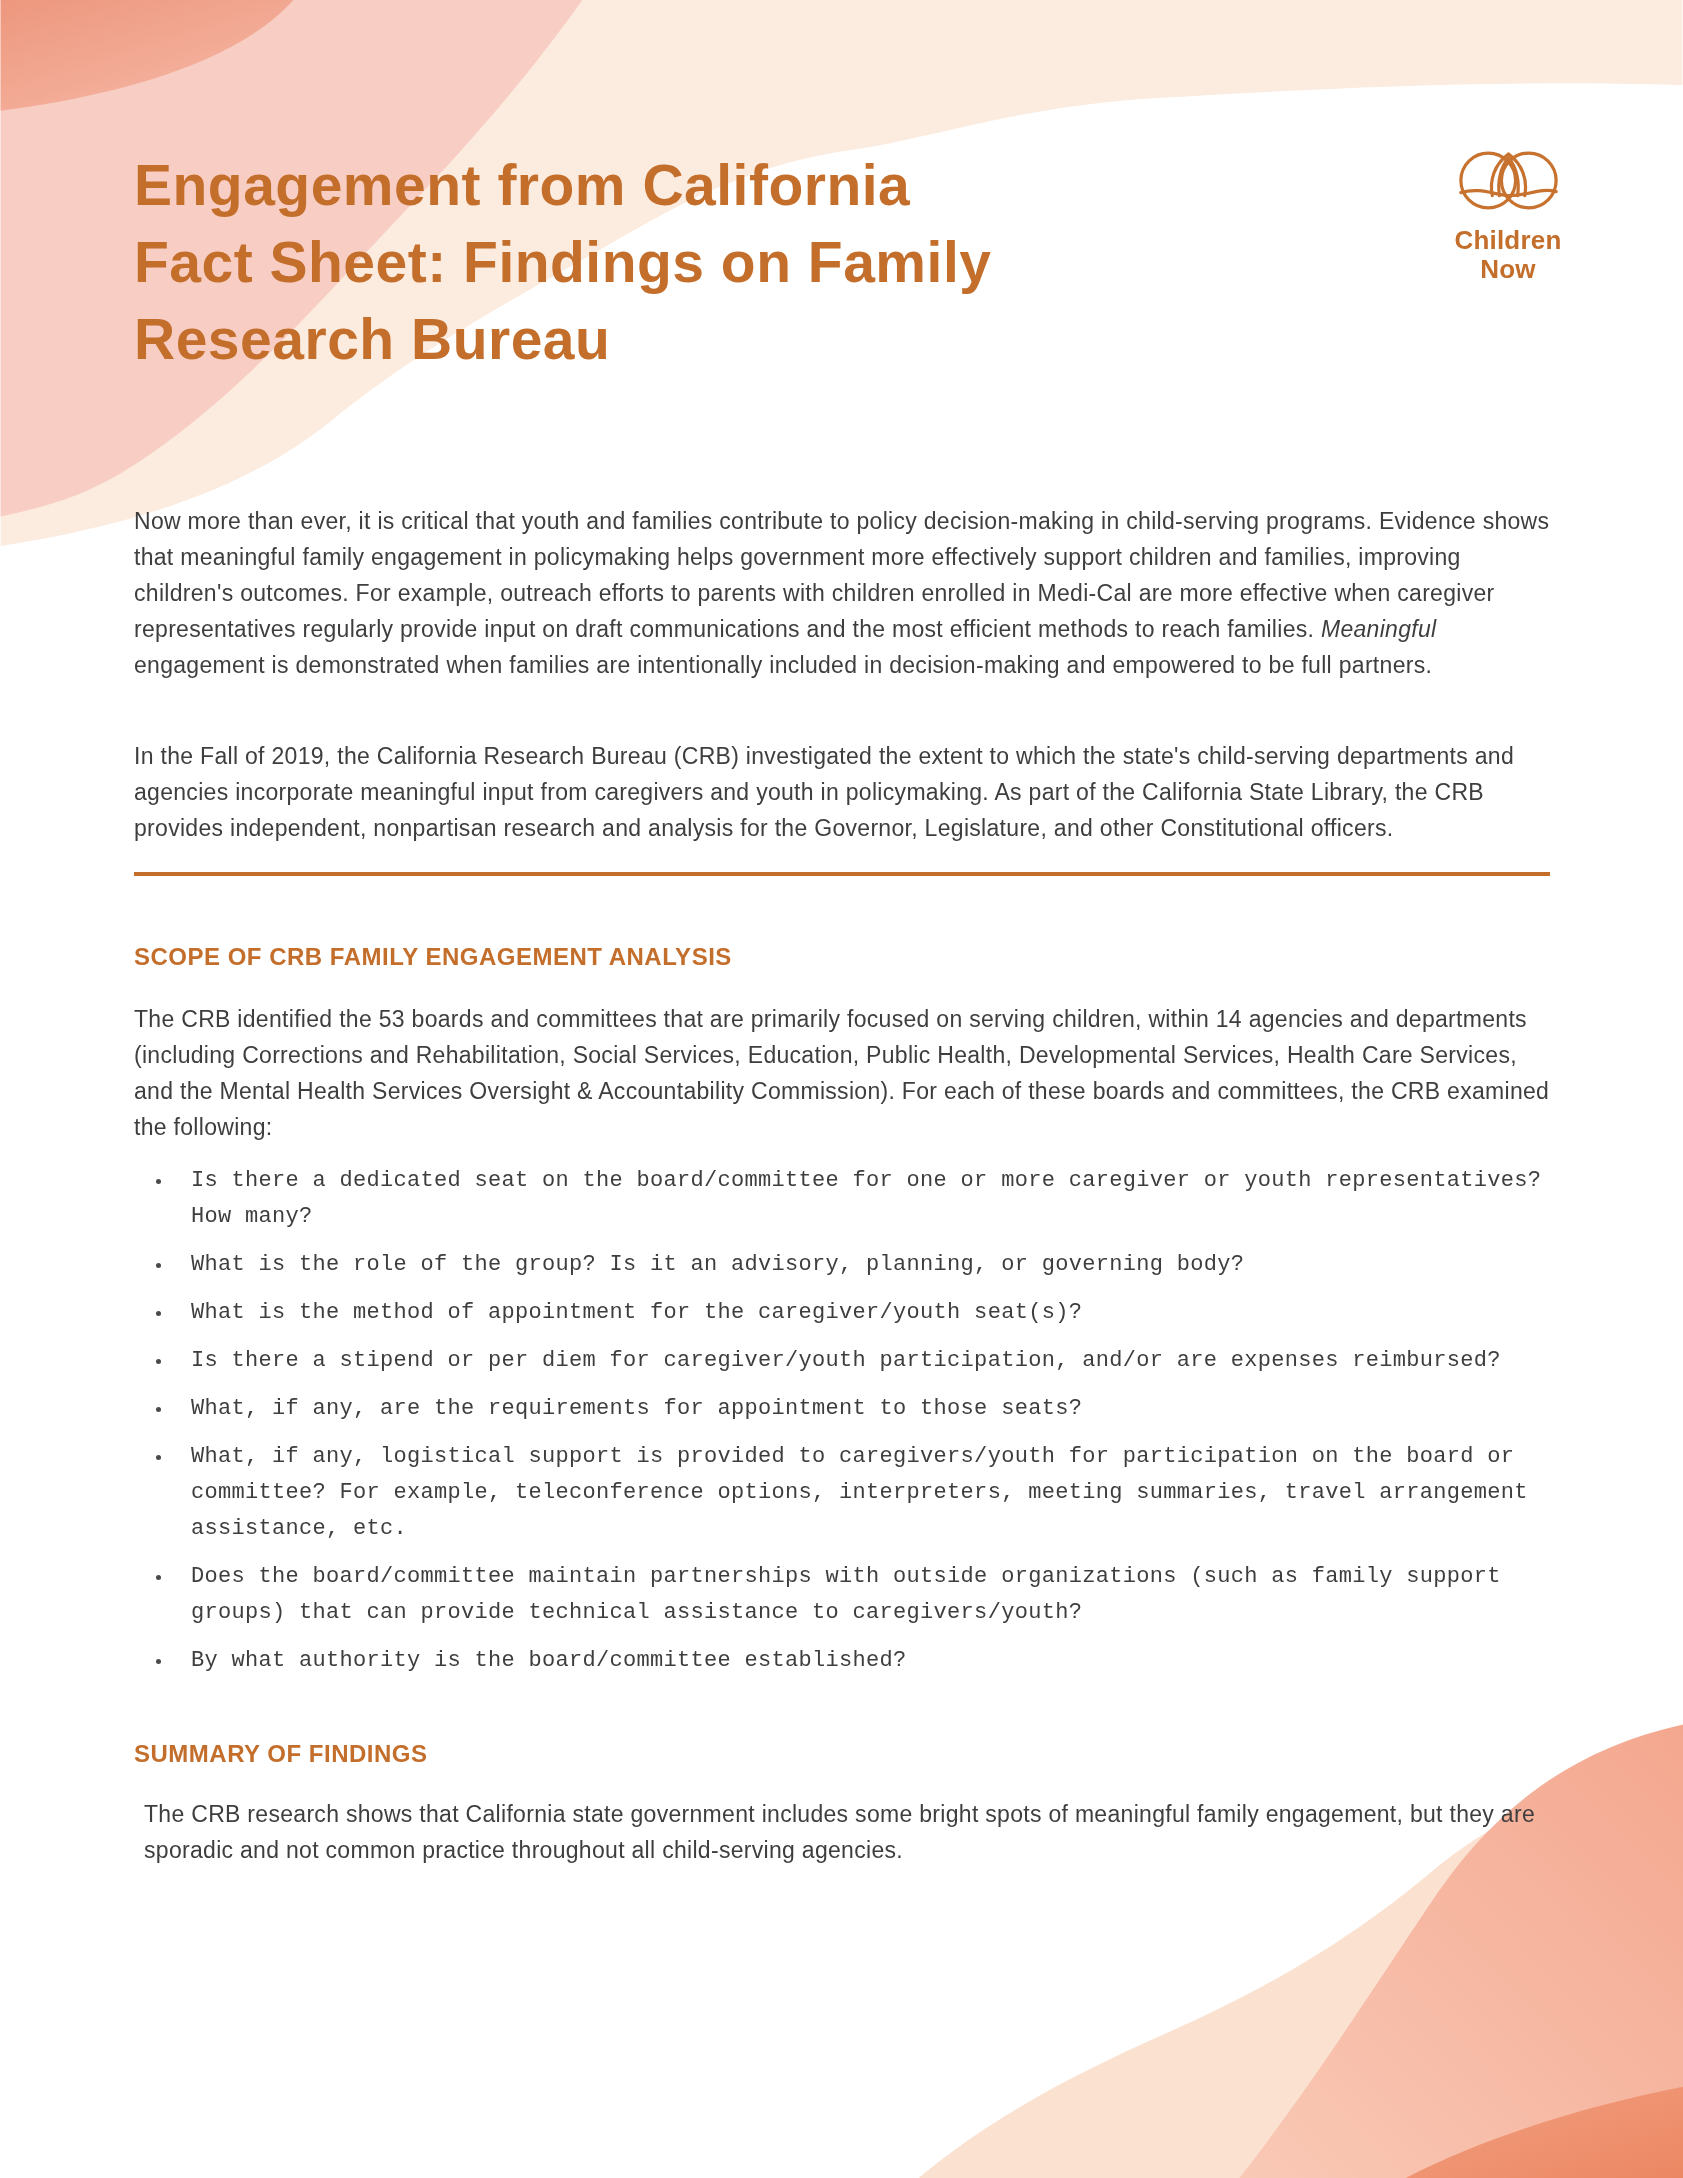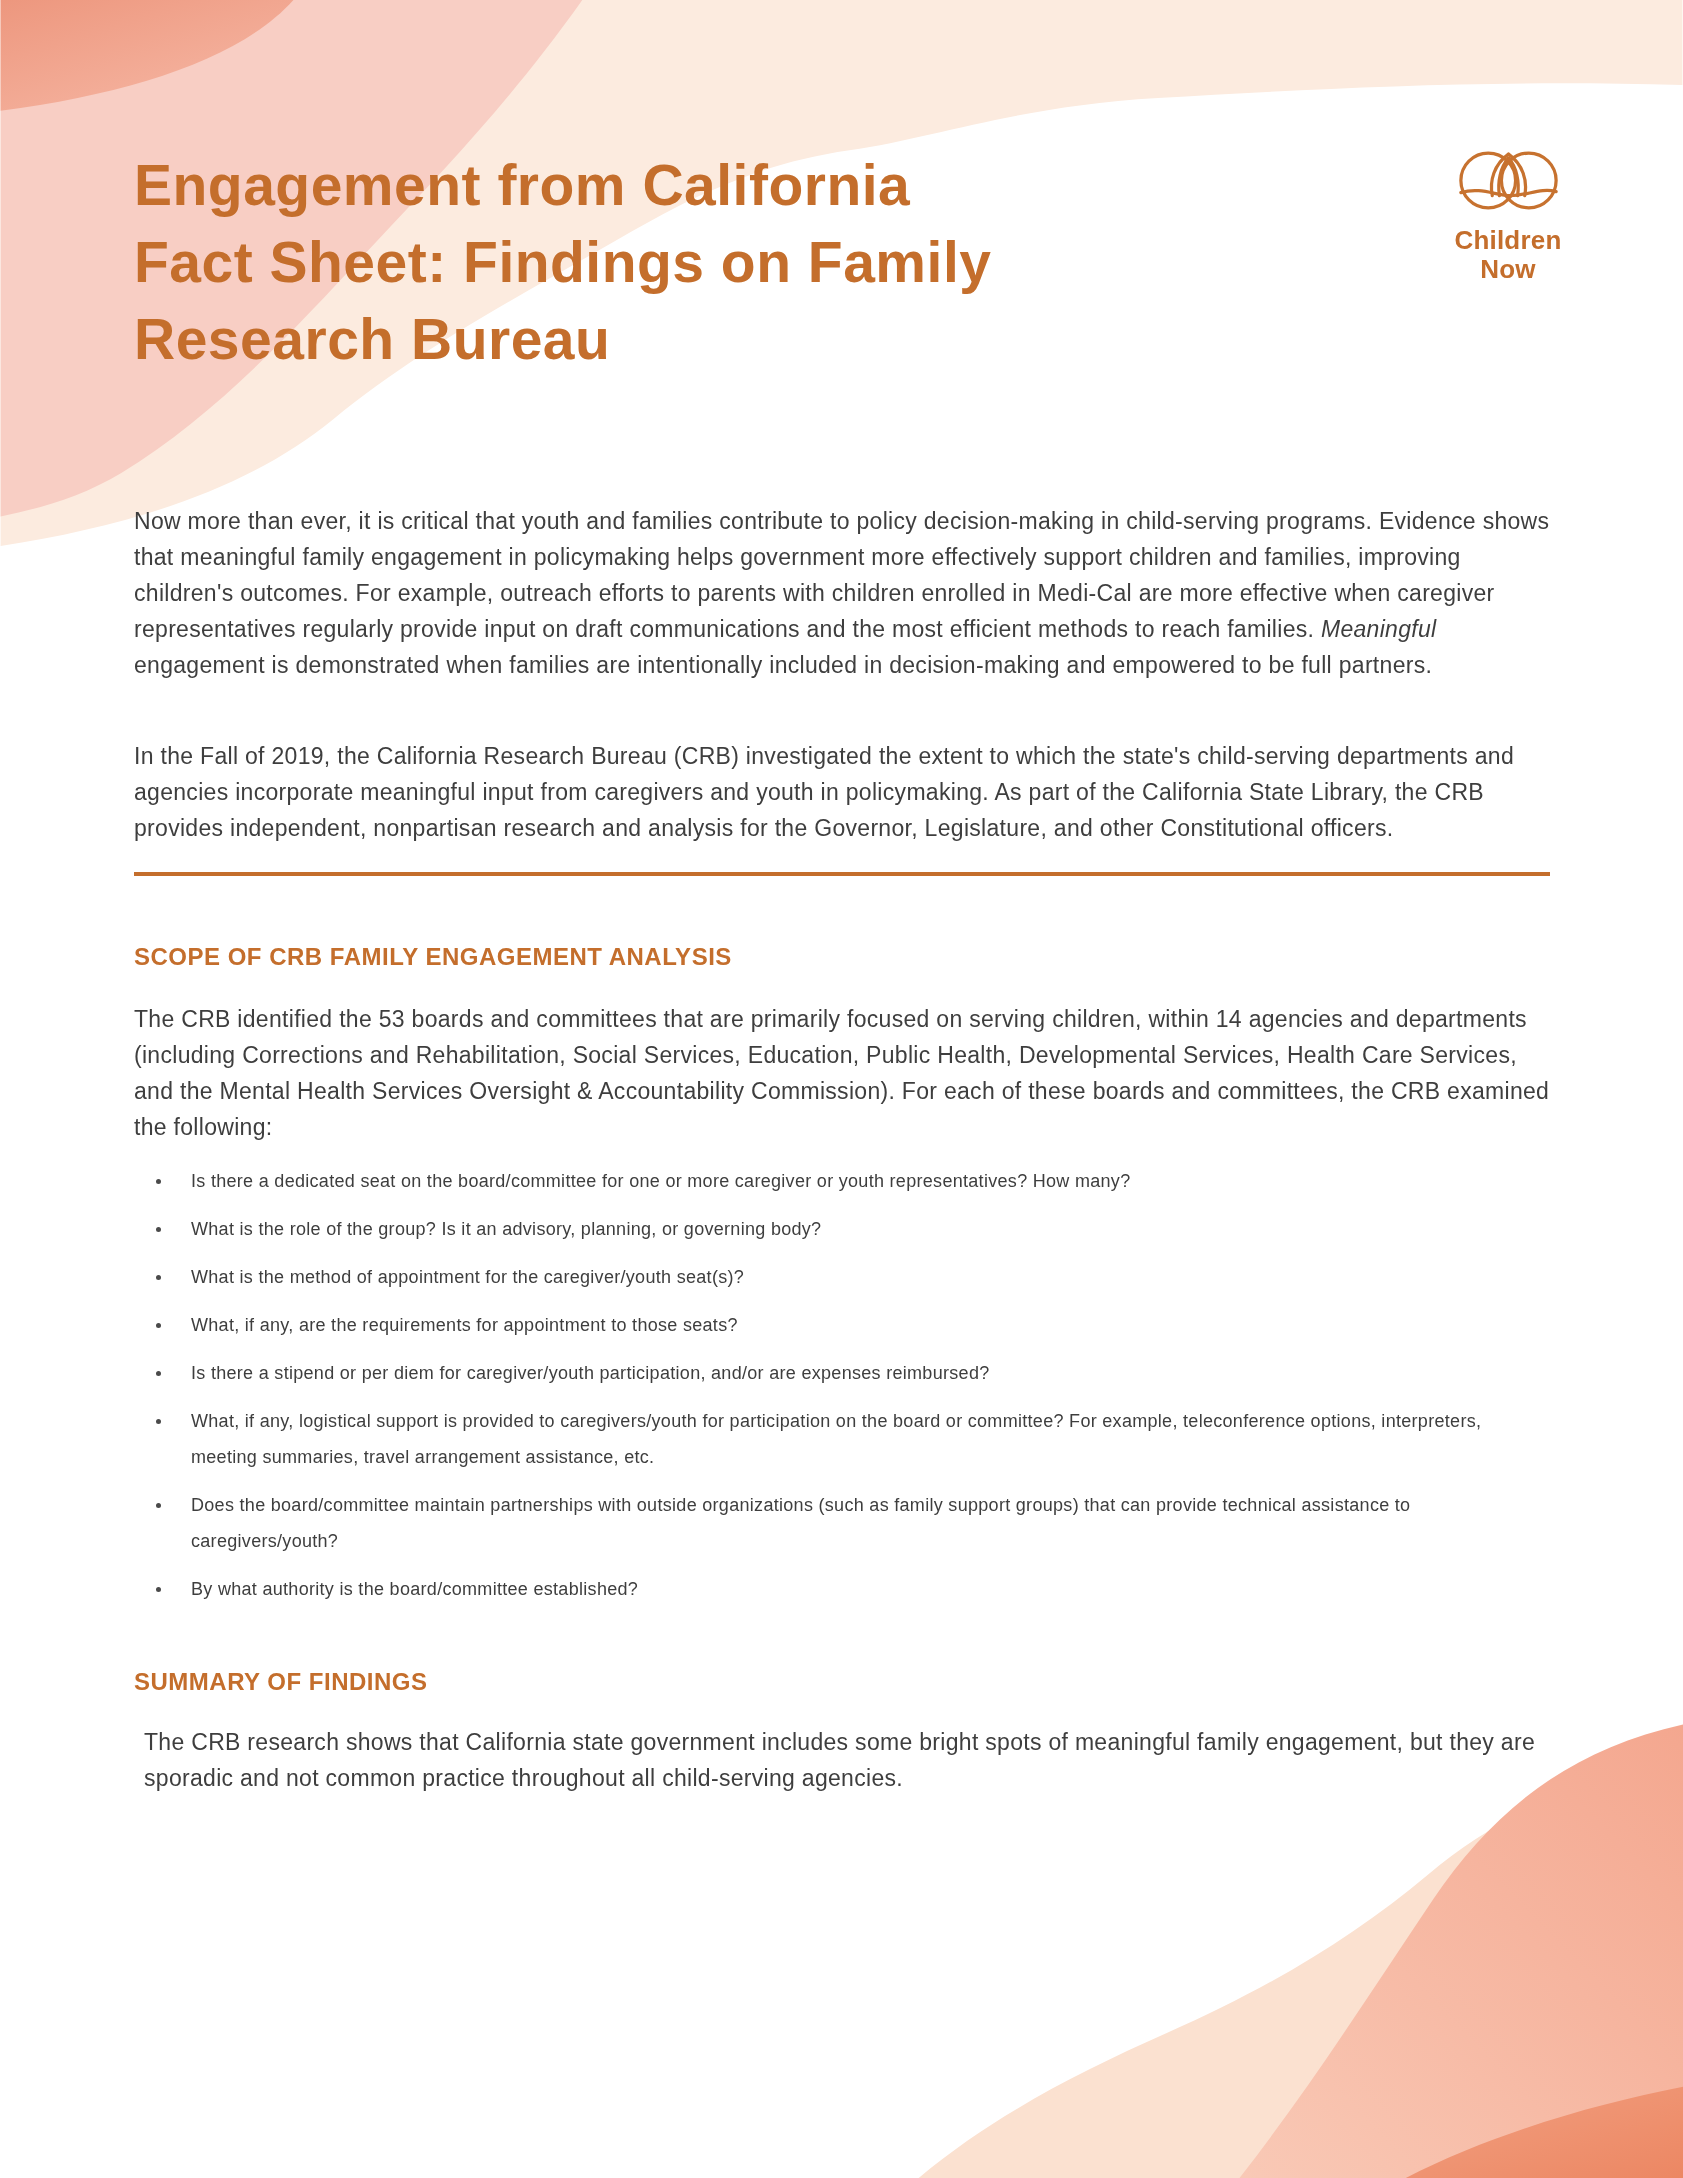--- a/index.html
+++ b/index.html
@@ -51,21 +51,21 @@
   .section-heading{
     margin-top:67px;
     font-size:24px;font-weight:bold;color:var(--accent);
     letter-spacing:0.5px;
   }
   .p3{margin-top:30px;}
   .bullets{margin:18px 0 0 0;padding:0;list-style:none;}
   .bullets li{
     position:relative;
     padding-left:57px;margin-bottom:12px;
-    font-size:18px;line-height:36px;color:var(--body);letter-spacing:0.3px;
+    font-size:22px;line-height:36px;color:var(--body);letter-spacing:0.3px;font-family:Liberation Mono, monospace;
   }
   .bullets li::before{
     content:"";position:absolute;left:22px;top:16px;
     width:5px;height:5px;border-radius:50%;background:#4A4A4A;
   }
   .summary-heading{margin-top:61px;}
   .p4{margin-top:28px;margin-left:10px;}
 </style>
 </head>
 <body>
@@ -135,23 +135,23 @@
     <p class="body-para p3">The CRB identified the 53 boards and committees that are primarily focused on serving children, within 14 agencies and departments (including Corrections and Rehabilitation, Social Services, Education, Public Health, Developmental Services, Health Care Services, and the Mental Health Services Oversight &amp; Accountability Commission). For each of these boards and committees, the CRB examined the following:</p>
 
     <ul class="bullets">
 
         <li><span>Is there a dedicated seat on the board/committee for one or more caregiver or youth representatives? How many?</span></li>
 
         <li><span>What is the role of the group? Is it an advisory, planning, or governing body?</span></li>
 
         <li><span>What is the method of appointment for the caregiver/youth seat(s)?</span></li>
 
+        <li><span>Is there a stipend or per diem for caregiver/youth participation, and/or are expenses reimbursed?</span></li>
+
         <li><span>What, if any, are the requirements for appointment to those seats?</span></li>
-
-        <li><span>Is there a stipend or per diem for caregiver/youth participation, and/or are expenses reimbursed?</span></li>
 
         <li><span>What, if any, logistical support is provided to caregivers/youth for participation on the board or committee? For example, teleconference options, interpreters, meeting summaries, travel arrangement assistance, etc.</span></li>
 
         <li><span>Does the board/committee maintain partnerships with outside organizations (such as family support groups) that can provide technical assistance to caregivers/youth?</span></li>
 
         <li><span>By what authority is the board/committee established?</span></li>
       </ul>
 
     <h2 class="section-heading summary-heading">SUMMARY OF FINDINGS</h2>
 

